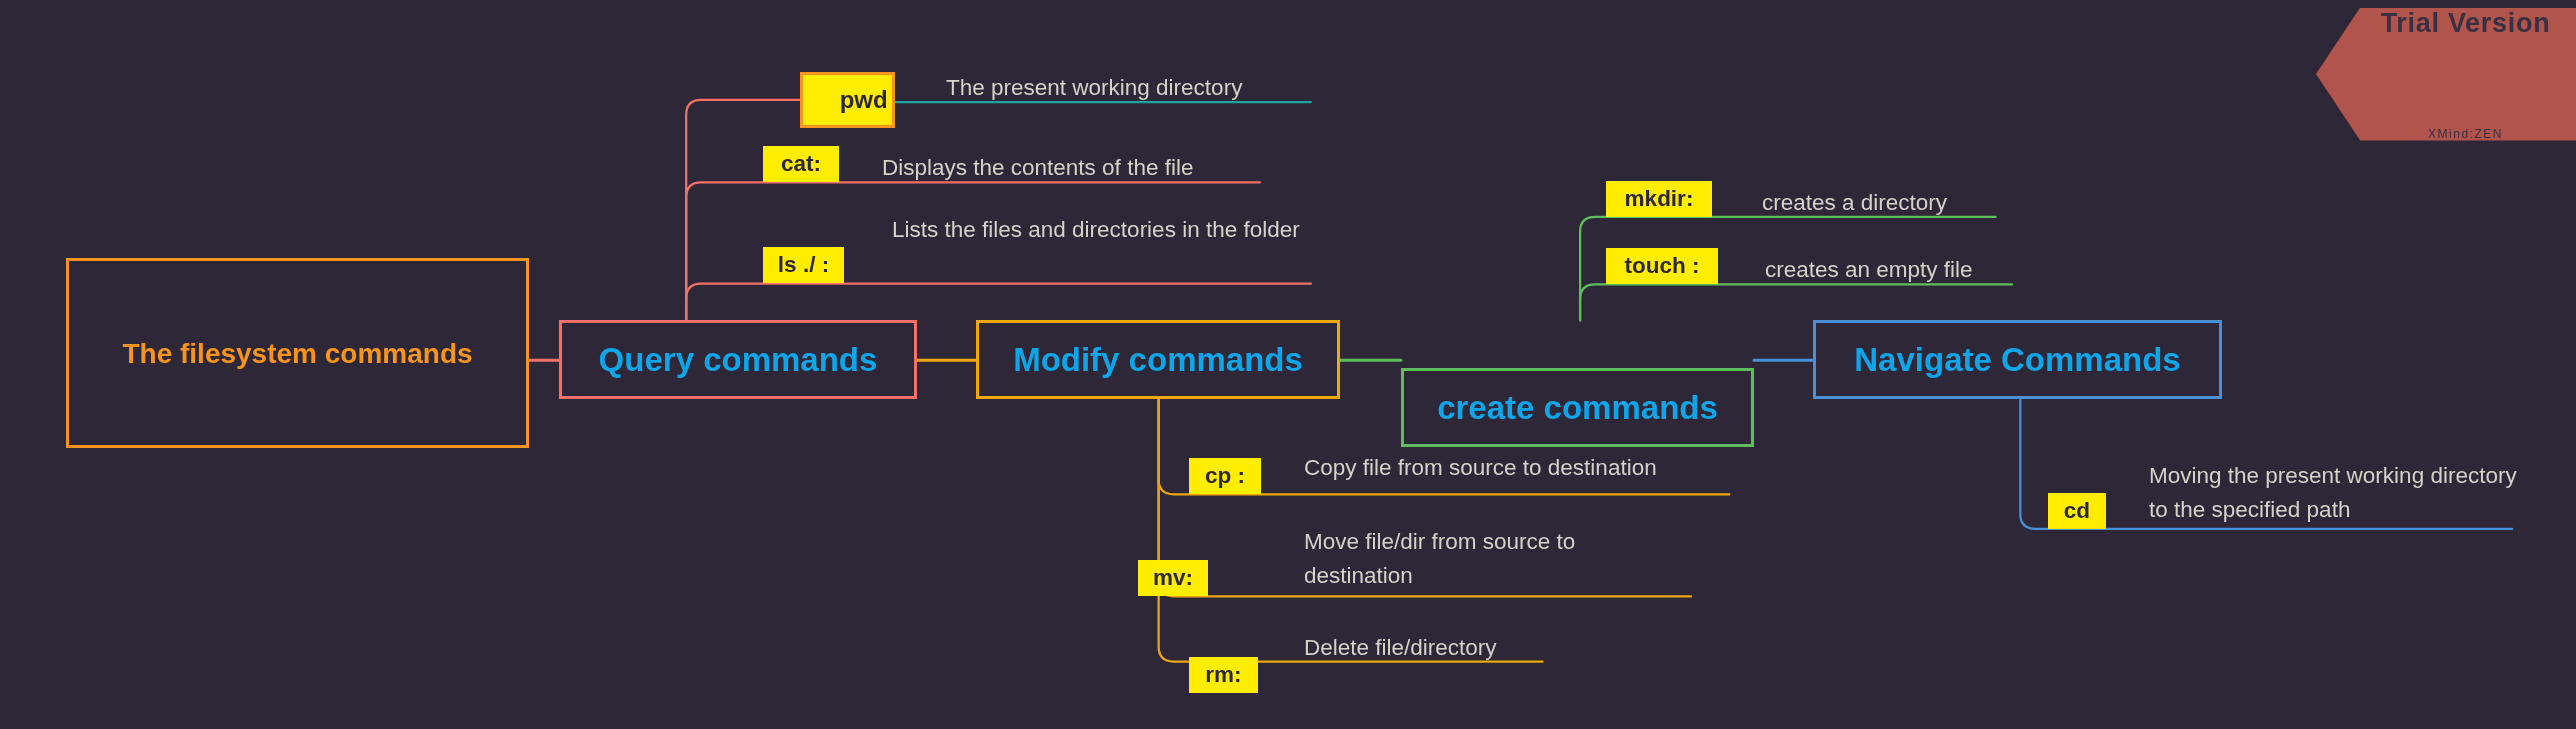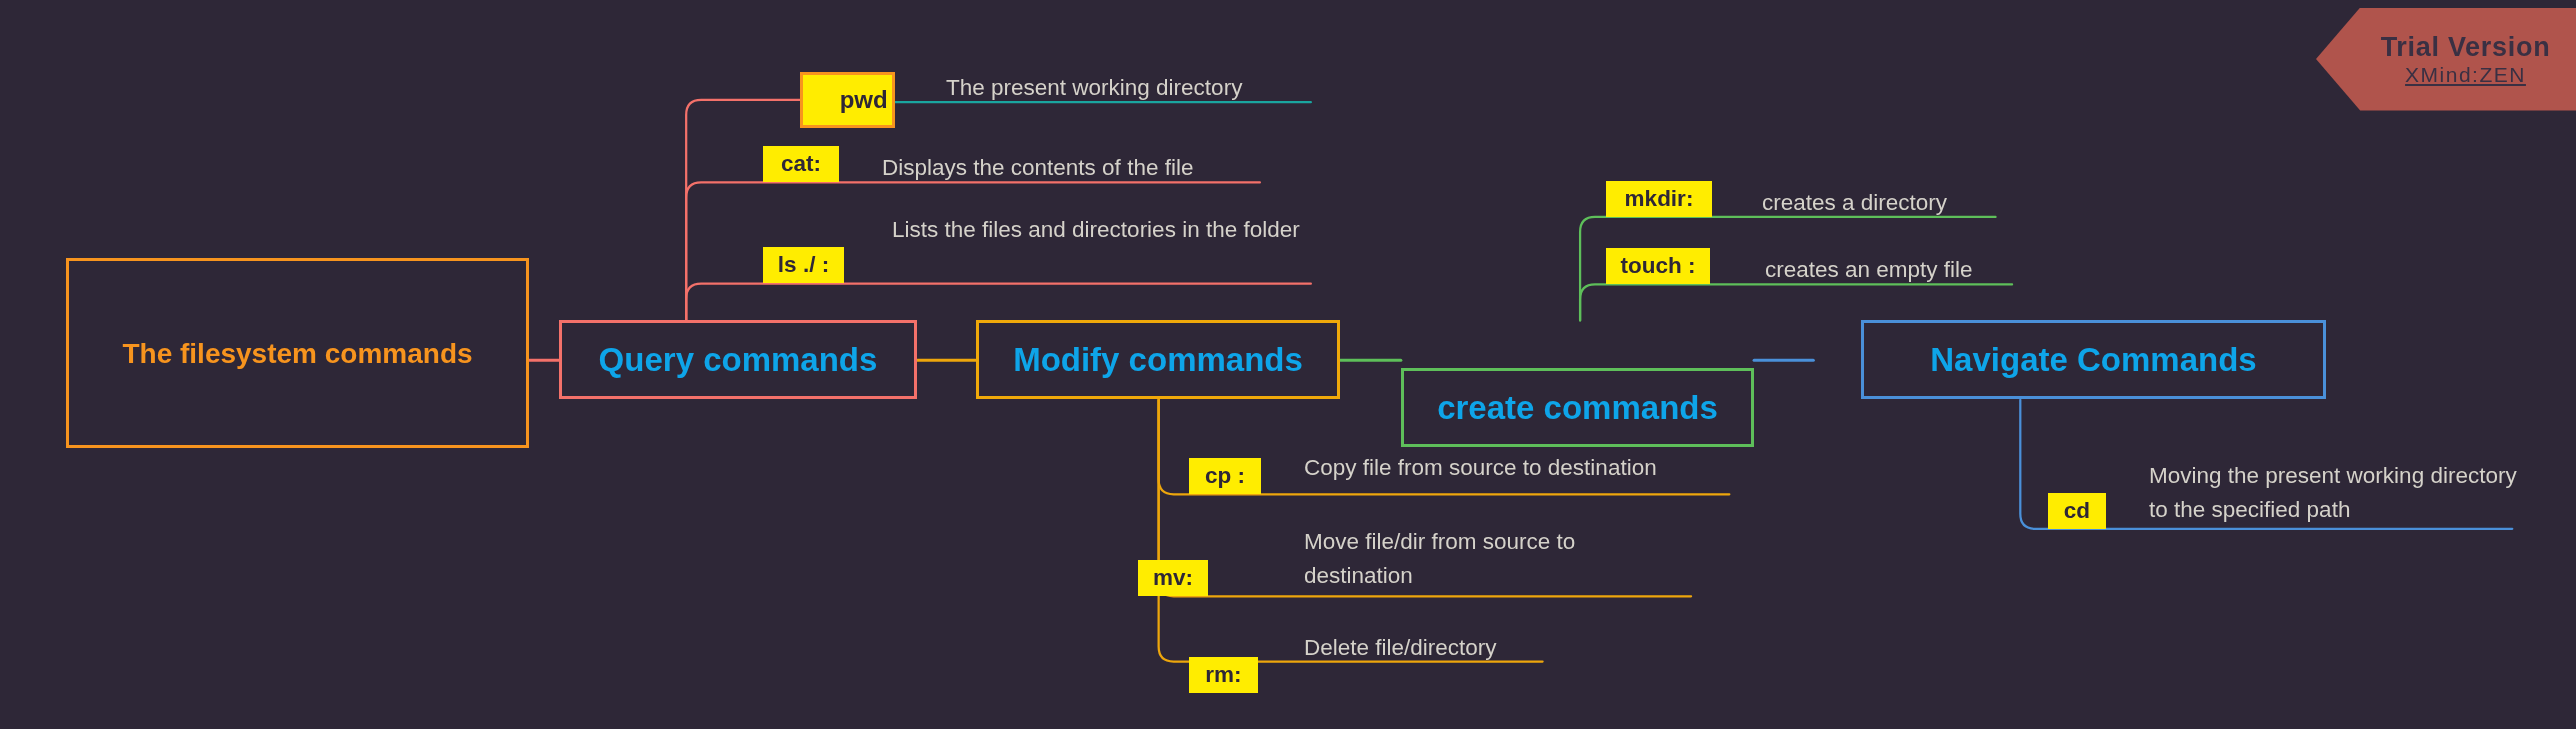--- a/index.html
+++ b/index.html
@@ -41,44 +41,44 @@
   }
   .chip.pwd{border:3px solid #f7941e;font-size:24px;padding-left:47px;}
 
   .desc{
     position:absolute;color:#d5d2ca;font-size:22.5px;font-weight:400;
     white-space:nowrap;line-height:34px;
   }
   .desc.wrap{white-space:normal;}
 
   .badge{
-    position:absolute;left:2316px;top:7.5px;width:260px;height:103px;
+    position:absolute;left:2316px;top:7.5px;width:260px;height:133px;
     background:#b0544c;
     clip-path:polygon(17% 0,100% 0,100% 100%,17% 100%,0 50%);
-    display:flex;flex-direction:column;align-items:center;justify-content:center;
+    display:flex;flex-direction:column;align-items:center;justify-content:space-between;
     padding-left:39px;box-sizing:border-box;color:#3a3043;
   }
   .badge .t1{font-size:27px;font-weight:600;letter-spacing:0.7px;}
-  .badge .t2{font-size:21px;font-weight:400;letter-spacing:1.5px;margin-top:0;text-decoration:underline;}
+  .badge .t2{font-size:12px;font-weight:400;letter-spacing:1.5px;margin-top:0;}
 
   
   .n-main{left:66px;top:258px;width:463px;height:190px;}
   .n-query{left:559px;top:320px;width:358px;height:79px;}
   .n-modify{left:976px;top:320px;width:364px;height:79px;}
   .n-create{left:1401px;top:320px;width:353px;height:79px;margin-top:48px;}
-  .n-navigate{left:1813px;top:320px;width:465px;height:79px;margin-left:48px;}
+  .n-navigate{left:1813px;top:320px;width:409px;height:79px;}
 
   .n-pwd{left:800px;top:72px;width:95px;height:56px;}
   .n-cat{left:763px;top:146px;width:76px;height:36px;}
   .n-ls{left:763px;top:247px;width:81px;height:36px;}
   .n-cp{left:1189px;top:458px;width:72px;height:36px;}
   .n-mv{left:1138px;top:560px;width:70px;height:36px;}
   .n-rm{left:1189px;top:625px;width:69px;height:36px;margin-top:32px;}
   .n-mkdir{left:1606px;top:181px;width:106px;height:36px;}
-  .n-touch{left:1606px;top:248px;width:104px;height:36px;}
+  .n-touch{left:1606px;top:248px;width:112px;height:36px;}
   .n-cd{left:2048px;top:493px;width:58px;height:36px;}
 
   .d-pwd{left:946px;top:71px;}
   .d-cat{left:882px;top:151px;}
   .d-ls{left:892px;top:213px;width:442px;}
   .d-cp{left:1304px;top:451px;}
   .d-mv{left:1304px;top:525px;width:337px;}
   .d-rm{left:1304px;top:631px;}
   .d-mkdir{left:1762px;top:186px;}
   .d-touch{left:1765px;top:253px;}

